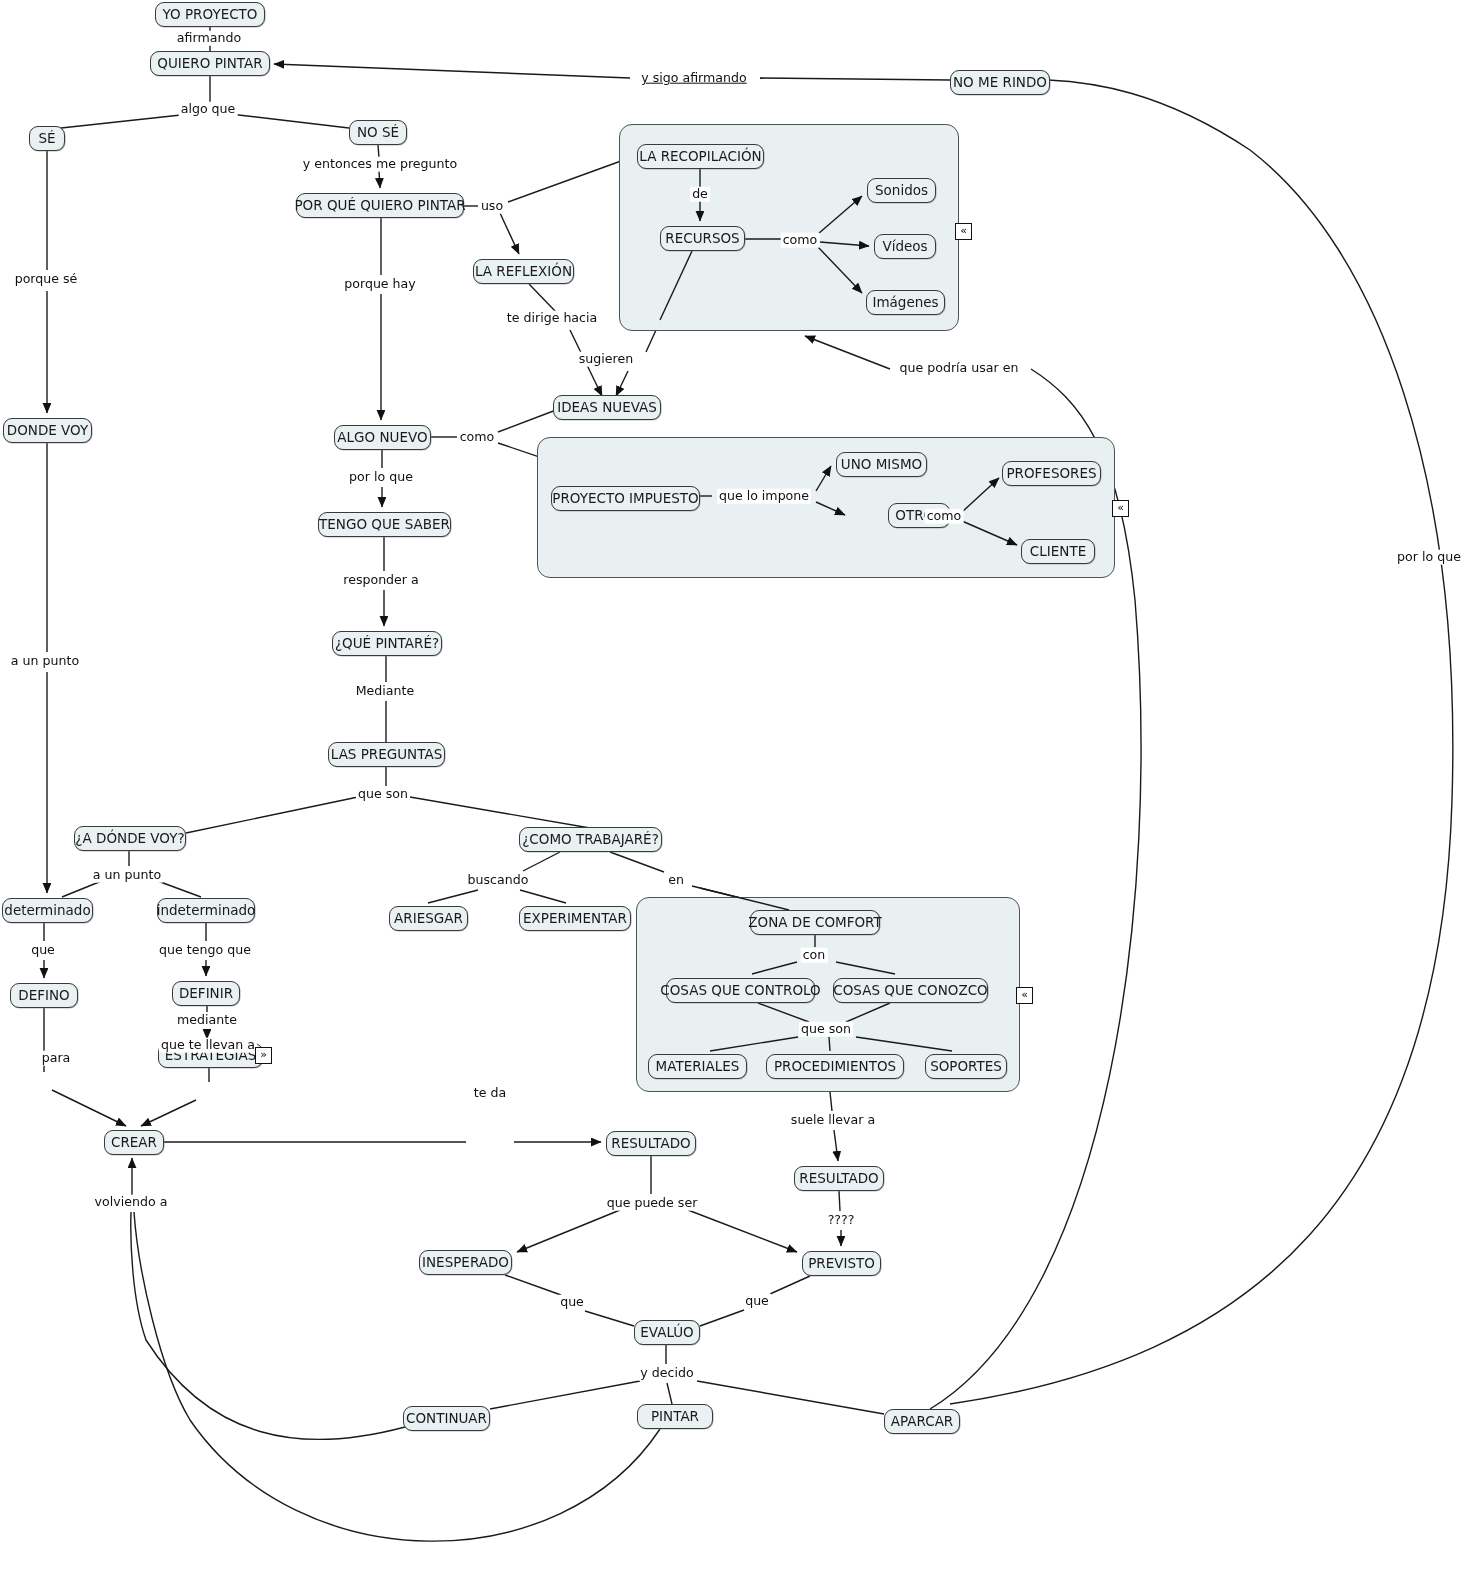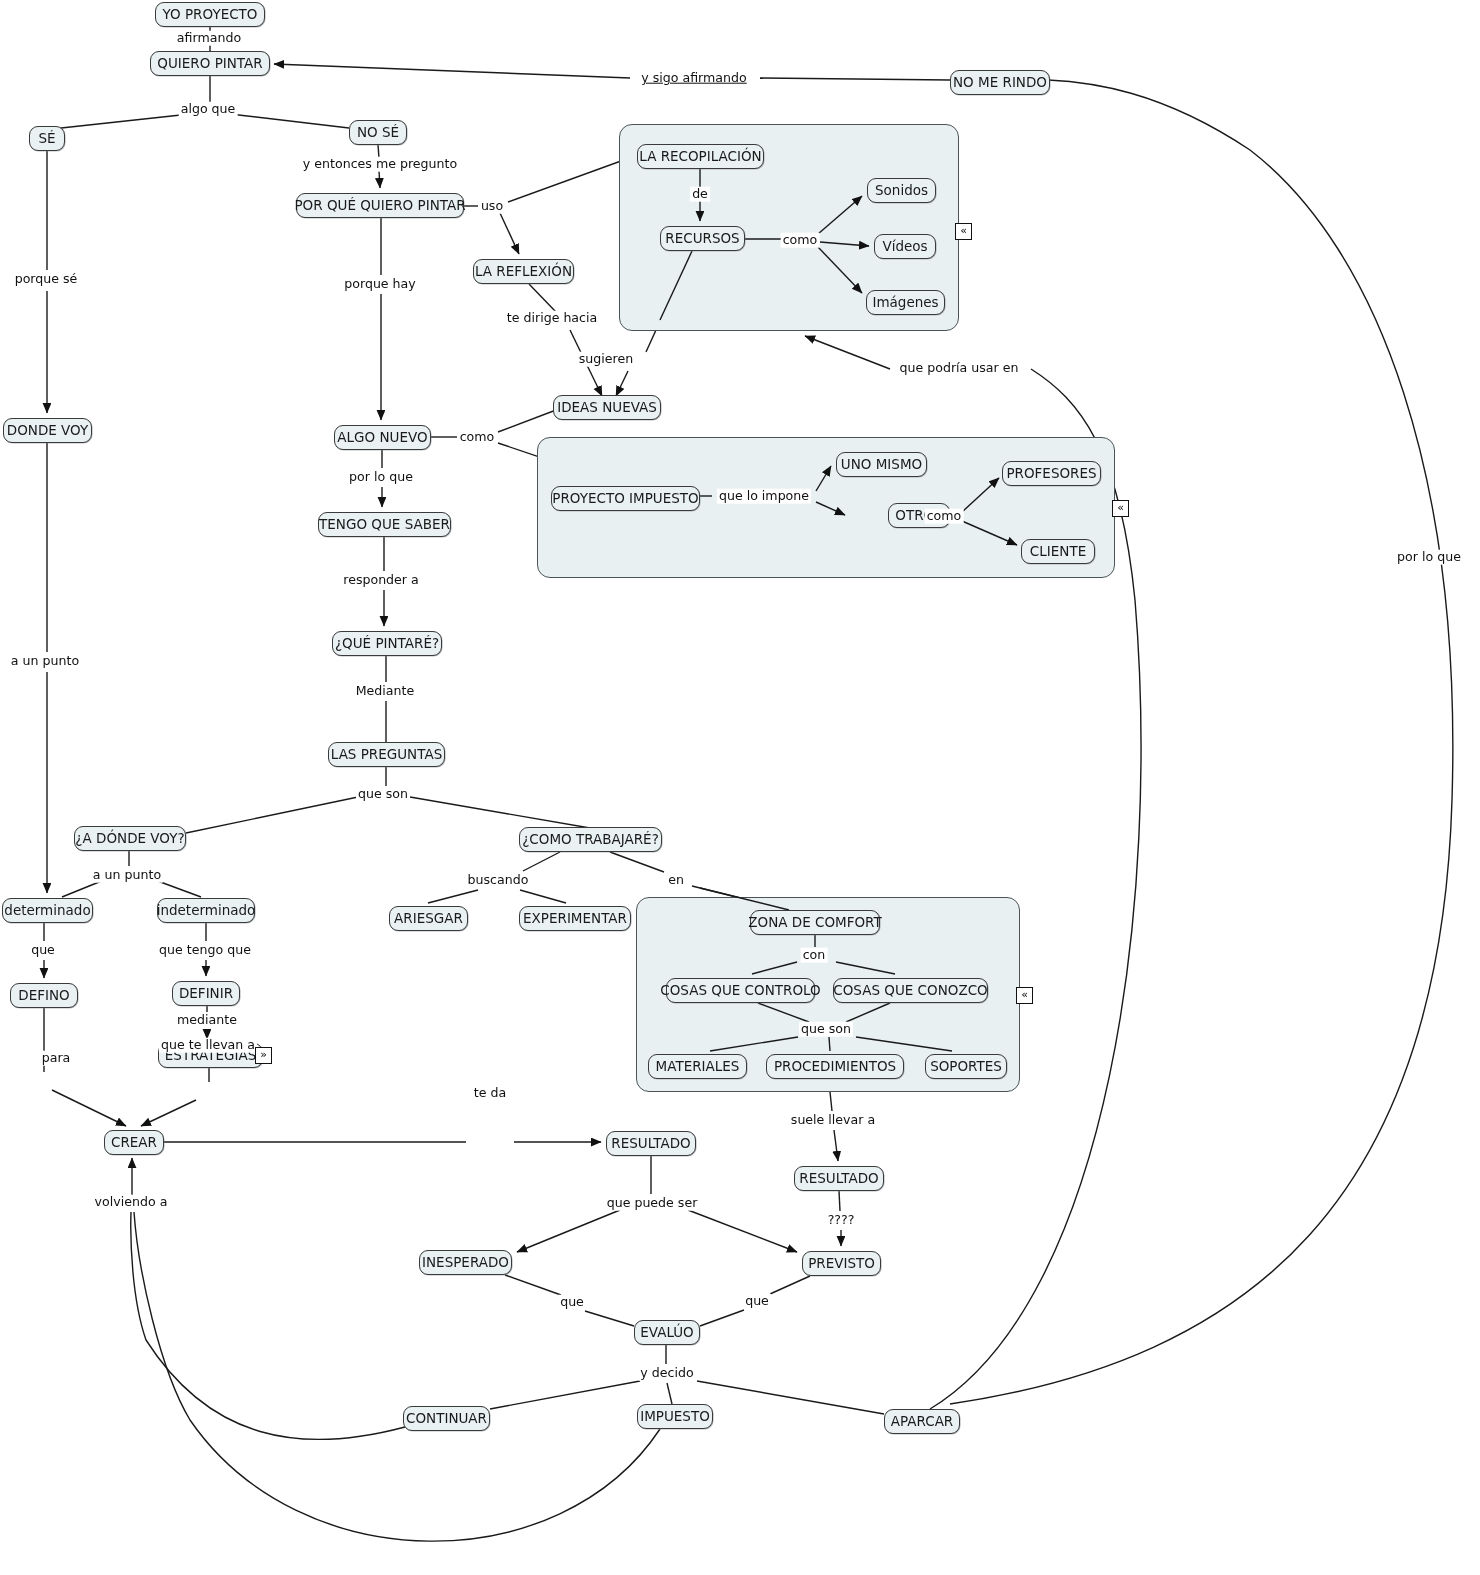--- a/index.html
+++ b/index.html
@@ -276,21 +276,21 @@
       <div class="node" style="left: 648px; top: 1054px; width: 99px;">MATERIALES</div>
       <div class="node" style="left: 766px; top: 1054px; width: 138px;">PROCEDIMIENTOS</div>
       <div class="node" style="left: 925px; top: 1054px; width: 82px;">SOPORTES</div>
       <div class="node" style="left: 104px; top: 1130px; width: 60px;">CREAR</div>
       <div class="node" style="left: 606px; top: 1131px; width: 90px;">RESULTADO</div>
       <div class="node" style="left: 794px; top: 1166px; width: 90px;">RESULTADO</div>
       <div class="node" style="left: 419px; top: 1250px; width: 93px;">INESPERADO</div>
       <div class="node" style="left: 802px; top: 1251px; width: 79px;">PREVISTO</div>
       <div class="node" style="left: 634px; top: 1320px; width: 66px;">EVALÚO</div>
       <div class="node" style="left: 403px; top: 1406px; width: 87px;">CONTINUAR</div>
-      <div class="node" style="left: 637px; top: 1404px; width: 76px;">IMPUESTO</div>
+      <div class="node" style="left: 637px; top: 1404px; width: 76px;">PINTAR</div>
       <div class="node" style="left: 884px; top: 1409px; width: 76px;">APARCAR</div>
     </div>
   <div id="labels">
       <div class="lbl" style="left: 209px; top: 38px;">afirmando</div>
       <div class="lbl" style="left: 694px; top: 78px; text-decoration: underline;">y sigo afirmando</div>
       <div class="lbl" style="left: 208px; top: 109px;">algo que</div>
       <div class="lbl" style="left: 380px; top: 164px;">y entonces me pregunto</div>
       <div class="lbl" style="left: 492px; top: 206px;">uso</div>
       <div class="lbl" style="left: 700px; top: 194px;">de</div>
       <div class="lbl" style="left: 800px; top: 240px;">como</div>

